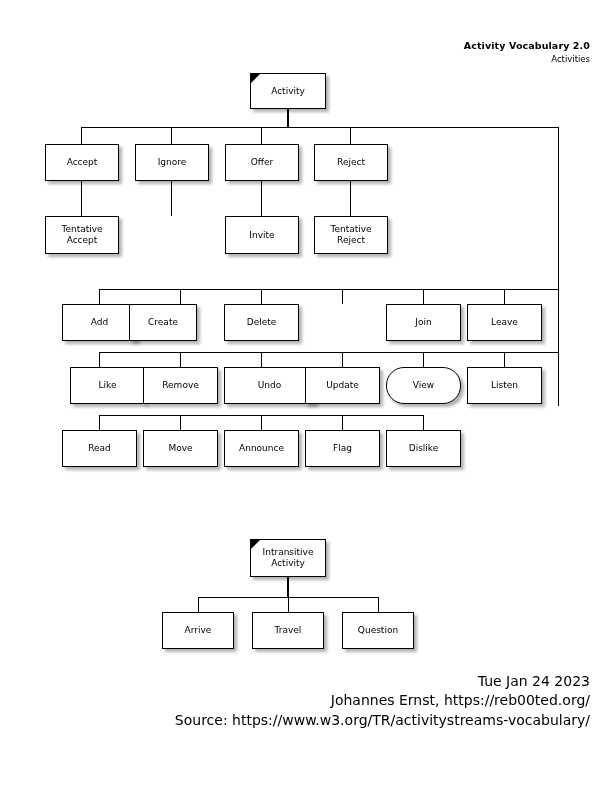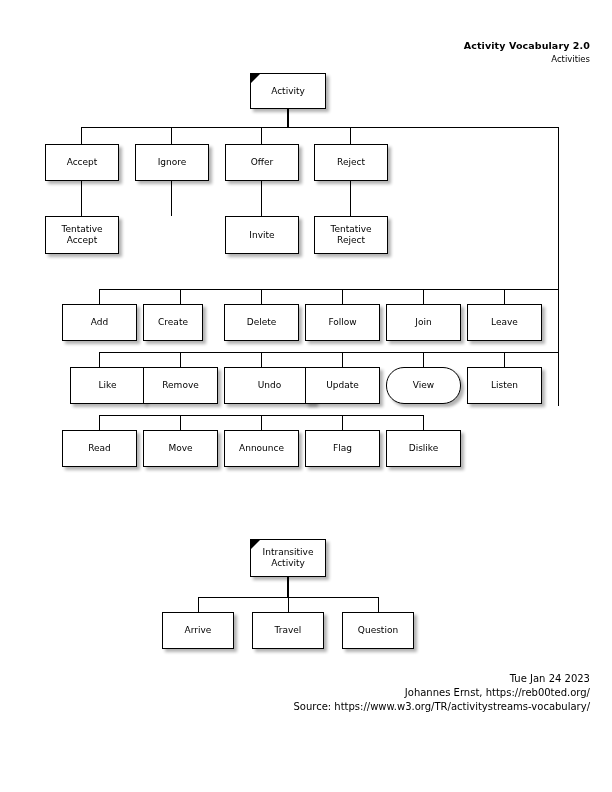--- a/index.html
+++ b/index.html
@@ -40,21 +40,21 @@
     margin-top: 2px;
   }
 
   
   .footer {
     position: absolute;
     right: 22px;
     top: 672px;
     text-align: right;
     line-height: 1.38;
-    font-size: 10px;
+    font-size: 14px;
   }
   .footer div { white-space: nowrap; }
 
   
   .line {
     position: absolute;
     background: #000000;
   }
   .line.h { height: 1px; }
   .line.v { width: 1px; }
@@ -179,28 +179,25 @@
   <div class="node" style="left:225px; top:216px; width:74px; height:38px;">
     <span class="label">Invite</span>
   </div>
   <div class="node" style="left:314px; top:216px; width:74px; height:38px;">
     <span class="label">Tentative<br>Reject</span>
   </div>
 
   <div class="node" style="left:62px; top:304px; width:75px; height:37px;">
     <span class="label">Add</span>
   </div>
-  <div class="node" style="left:143px; top:304px; width:60px; height:37px;">
+  <div class="node" style="left:129px; top:304px; width:68px; height:37px;">
     <span class="label">Create</span>
   </div>
   <div class="node" style="left:224px; top:304px; width:75px; height:37px;">
     <span class="label">Delete</span>
-  </div>
-  <div class="node" style="left:305px; top:304px; width:75px; height:37px;">
-    <span class="label">Follow</span>
   </div>
   <div class="node" style="left:386px; top:304px; width:75px; height:37px;">
     <span class="label">Join</span>
   </div>
   <div class="node" style="left:467px; top:304px; width:75px; height:37px;">
     <span class="label">Leave</span>
   </div>
 
   <div class="node" style="left:62px; top:367px; width:75px; height:37px;margin-left:8px;">
     <span class="label">Like</span>

